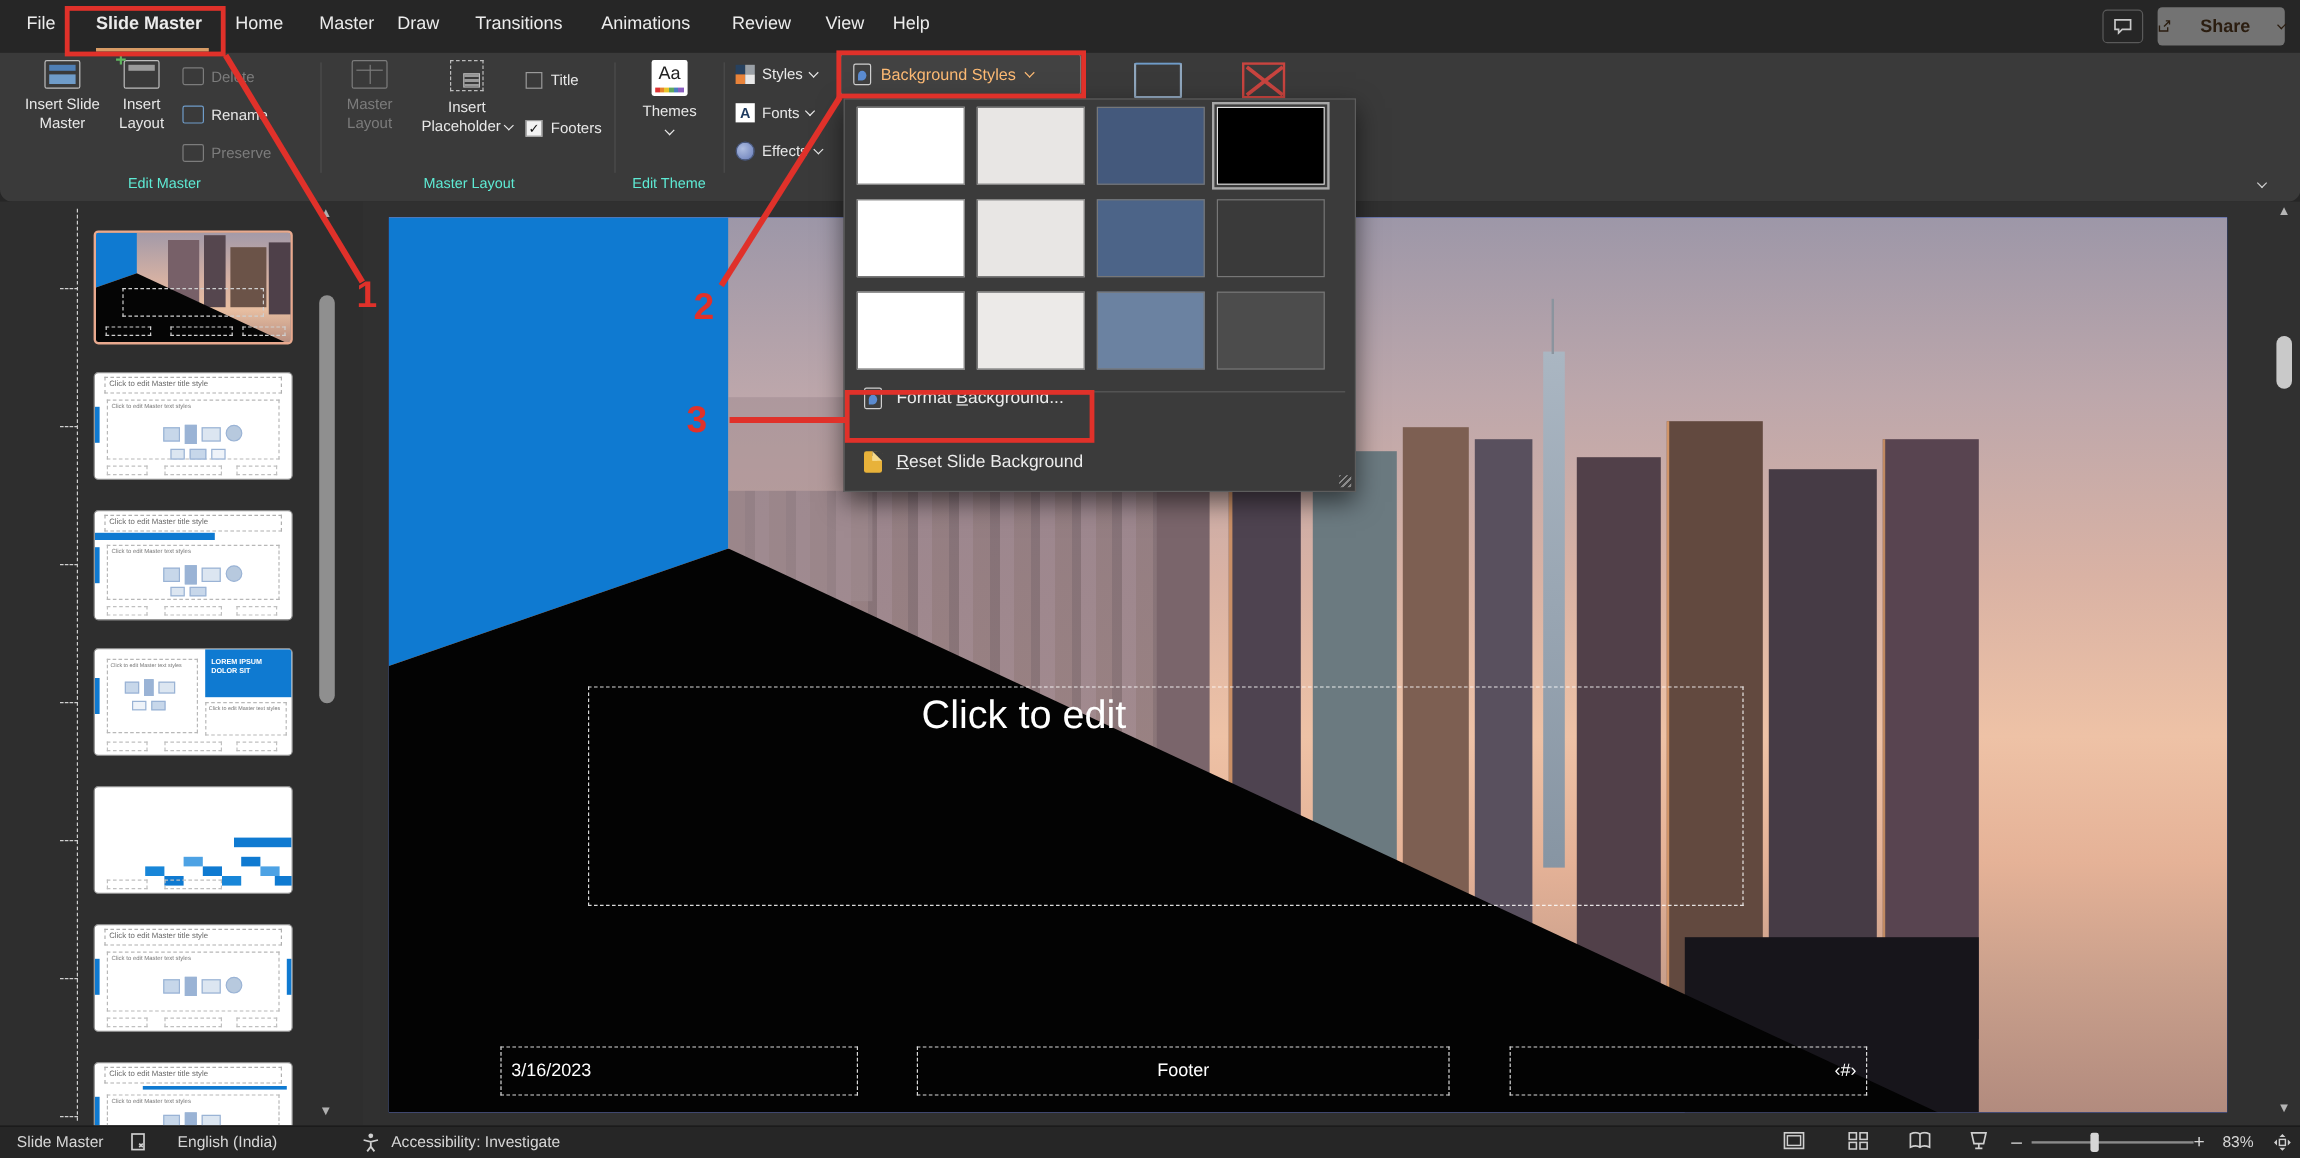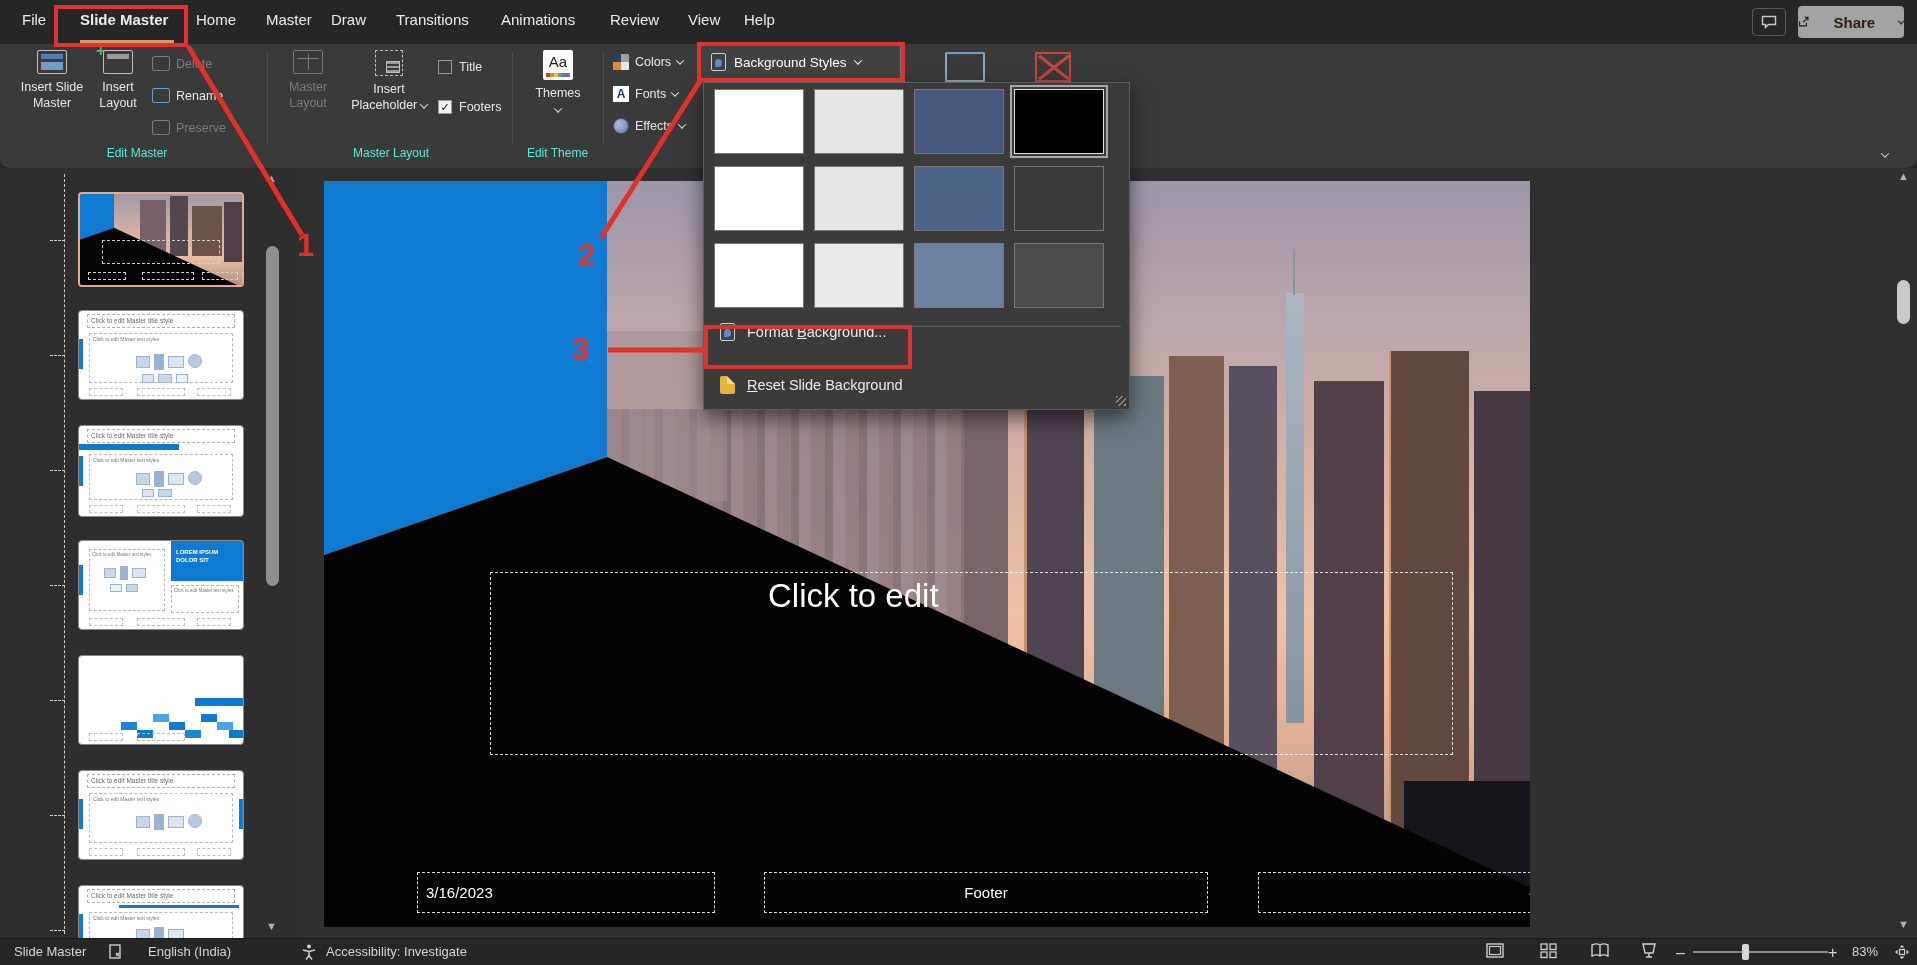--- a/index.html
+++ b/index.html
@@ -24,21 +24,21 @@
   .bigbtn.disabled { color:#7c7c7c; }
   .smallbtn { position:absolute; display:flex; align-items:center; gap:6px; font-size:12.5px; color:#e8e8e8; }
   .smallbtn.disabled { color:#7c7c7c; }
   .slide-ic { width:30px; height:24px; border:1.5px solid #bdbdbd; border-radius:2px; position:relative; background:#3a3a3a; }
   .slide-ic.sm { width:18px; height:15px; }
   .slide-ic .bar { position:absolute; left:3px; right:3px; top:3px; height:5px; background:#4f7fb5; }
   .slide-ic.gray { border-color:#7c7c7c; }
   .checkrow { position:absolute; display:flex; align-items:center; gap:7px; font-size:12.5px; }
   .cb { width:14px; height:14px; border:1px solid #9a9a9a; background:#3a3a3a; display:flex; align-items:center; justify-content:center; font-size:11px; color:#111; }
   .cb.checked { background:#f2f2f2; }
-  #bgstyles-btn { position:absolute; left:700px; top:0px; width:201px; height:36px; border:1px solid #777; border-radius:4px; display:flex; align-items:center; gap:8px; padding:0 10px; font-size:13.5px; color:#ffffff; background:#424242; }
+  #bgstyles-btn { position:absolute; left:700px; top:0px; width:201px; height:36px; border:1px solid #777; border-radius:4px; display:flex; align-items:center; gap:8px; padding:0 10px; font-size:13.5px; color:#fdba74; background:#424242; }
   .page-drop-ic { width:15px; height:18px; border:1.5px solid #d0d0d0; border-radius:2px; position:relative; background:#3f3f3f; }
   .page-drop-ic::after { content:""; position:absolute; left:3px; top:5px; width:7px; height:8px; background:#5b8bd0; border-radius:50% 50% 50% 0; }
   #collapse-chev { position:absolute; left:1882px; top:100px; color:#cfcfcf; }
 
   
   #slide-size-partial { position:absolute; left:945px; top:8px; width:40px; height:30px; border:2px solid #8fa6bd; border-top-color:#6f9cc9; border-radius:2px; }
   #close-master-partial { position:absolute; left:1035px; top:8px; width:36px; height:30px; border:2.5px solid #c8443f; position:absolute; }
   #close-master-partial::before, #close-master-partial::after { content:""; position:absolute; left:-2px; top:12px; width:38px; height:3px; background:#c8443f; }
   #close-master-partial::before { transform:rotate(38deg); }
   #close-master-partial::after { transform:rotate(-38deg); }
@@ -54,21 +54,21 @@
   .thumb.selected { border:2.5px solid #e8a98e; }
   .mini-title { position:absolute; left:8px; top:3px; right:8px; height:14px; border:1px dashed #b0b0b0; font-size:6.5px; color:#6a6a6a; padding:2px 3px; white-space:nowrap; overflow:hidden; }
   .mini-body { position:absolute; left:10px; top:22px; right:10px; bottom:16px; border:1px dashed #b8b8b8; }
   .mini-foot { position:absolute; bottom:3px; height:8px; border:1px dashed #c0c0c0; }
   .mini-blue-bar-left { position:absolute; left:0; top:28px; width:4px; height:30px; background:#0f7ad1; }
   .mini-art { position:absolute; background:#c7d7ea; border:1px solid #9ab3d5; }
   #sb-scroll { position:absolute; left:266px; top:78px; width:13px; height:340px; background:#8f8f8f; border-radius:7px; }
   .sb-arrow { position:absolute; left:266px; color:#b0b0b0; font-size:11px; }
 
   
-  #slide { position:absolute; left:324px; top:13px; width:1206px; height:746px; background:#1d4ed8; overflow:hidden; }
+  #slide { position:absolute; left:324px; top:13px; width:1532px; height:746px; background:#1d4ed8; overflow:hidden; }
   .photo { position:absolute; inset:0; background:linear-gradient(180deg,#9d97a8 0%,#bda7ab 20%,#d9b2a4 40%,#eec2a6 58%,#e5b297 72%,#caa08c 85%,#b28b7e 100%); }
   .b { position:absolute; }
   .win-o { background-image:repeating-linear-gradient(0deg, rgba(255,170,100,.28) 0 2px, transparent 2px 6px); }
   .win-w { background-image:repeating-linear-gradient(0deg, rgba(255,255,255,.45) 0 3px, transparent 3px 7px); }
   #blue-poly { position:absolute; inset:0; background:#0f7ad1; clip-path:polygon(0 0, 283px 0, 283px 276px, 0 374px); }
   #black-tri { position:absolute; inset:0; background:#030303; clip-path:polygon(283px 276px, 1291px 746px, 0 746px, 0 374px); }
   .ph-box { position:absolute; border:1.5px dashed rgba(255,255,255,.85); }
   #title-box { left:166px; top:391px; width:963px; height:183px; }
   #slide-title-text { position:absolute; left:444px; top:396px; font-size:33px; color:#ffffff; white-space:nowrap; }
   .foot-box { top:691px; height:41px; display:flex; align-items:center; font-size:15px; color:#fff; }
@@ -119,21 +119,21 @@
     <span class="menutab" style="left:610px">Review</span>
     <span class="menutab" style="left:688px">View</span>
     <span class="menutab" style="left:744px">Help</span>
     <div id="tab-underline" style="background-color: rgb(215, 155, 101);"></div>
 
     <div id="comment-btn">
       <svg width="16" height="14" viewBox="0 0 16 14">
           <path d="M1.5 1.5h13v8h-7l-3 3v-3h-3z" fill="none" stroke="#c9c9c9" stroke-width="1.4"></path>
         </svg>
     </div>
-    <div id="share-btn" style="background-color: #a3a3a3; gap: 24px;">
+    <div id="share-btn" style="background-color: #737373; gap: 24px;">
       <svg width="15" height="14" viewBox="0 0 15 14">
           <path d="M2 6v6h9V8 M7 7L13 1 M9 1h4v4" fill="none" stroke="#2b1d10" stroke-width="1.5"></path>
         </svg>
       <span>Share</span>
       <span class="chev"></span>
     </div>
   </div>
 
   <div id="ribbon">
 
@@ -200,21 +200,21 @@
     <div class="grouplabel" style="left:512px;width:91px">Edit Theme</div>
     <div class="vsep" style="left:603px"></div>
 
     <div class="smallbtn" style="left:613px;top:10px">
       <div style="width:16px;height:16px;display:grid;grid-template-columns:8px 8px;grid-template-rows:8px 8px">
         <div style="background:#27415f"></div>
           <div style="background:#9aa0a6"></div>
           <div style="background:#e8833a"></div>
           <div style="background:#e8e8e8"></div>
       </div>
-      <span>Colors</span>
+      <span>Styles</span>
         <span class="chev"></span>
     </div>
     <div class="smallbtn" style="left:613px;top:42px">
       <div style="width:16px;height:16px;background:#fff;color:#1e3a5f;font-size:12px;font-weight:bold;text-align:center;line-height:16px">A</div>
       <span>Fonts</span>
         <span class="chev"></span>
     </div>
     <div class="smallbtn" style="left:613px;top:74px">
       <div style="width:16px;height:16px;border-radius:50%;background:radial-gradient(circle at 35% 35%,#aebde0,#7c8fc4 70%,#5a6da8);border:1px solid #49597f"></div>
       <span>Effects</span>

